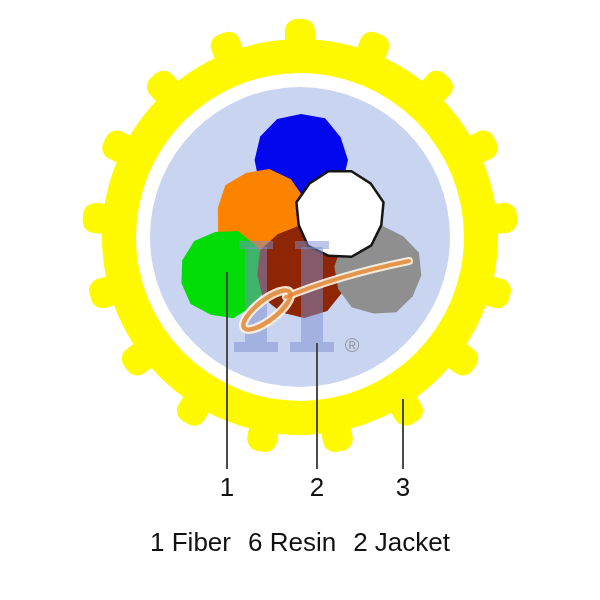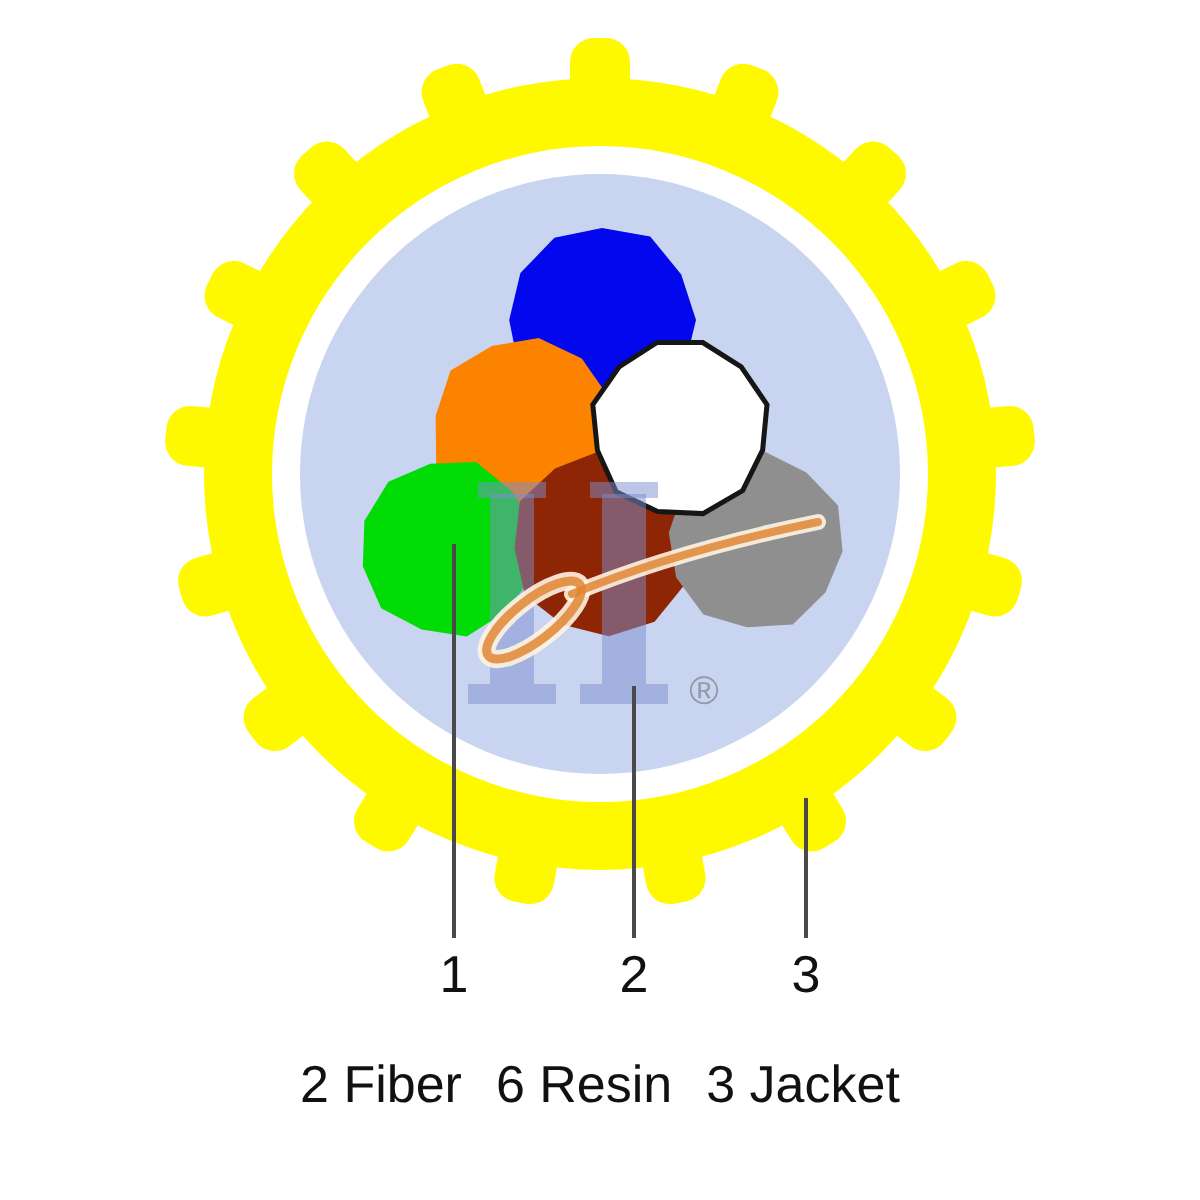--- a/index.html
+++ b/index.html
@@ -58,17 +58,17 @@
       <line x1="227" y1="272" x2="227" y2="469" stroke="#4A4A4A" stroke-width="2"></line>
       <line x1="317" y1="343" x2="317" y2="469" stroke="#4A4A4A" stroke-width="2"></line>
       <line x1="403" y1="399" x2="403" y2="469" stroke="#4A4A4A" stroke-width="2"></line>
     </svg>
 
   <div class="callout-num" style="left: 227px;">1</div>
   <div class="callout-num" style="left: 317px;">2</div>
   <div class="callout-num" style="left: 403px;">3</div>
 
   <div class="legend">
-    <span>2 Fiber</span>
+    <span>1 Fiber</span>
     <span>6 Resin</span>
-    <span>3 Jacket</span>
+    <span>2 Jacket</span>
   </div>
 </div>
 
 </body></html>

